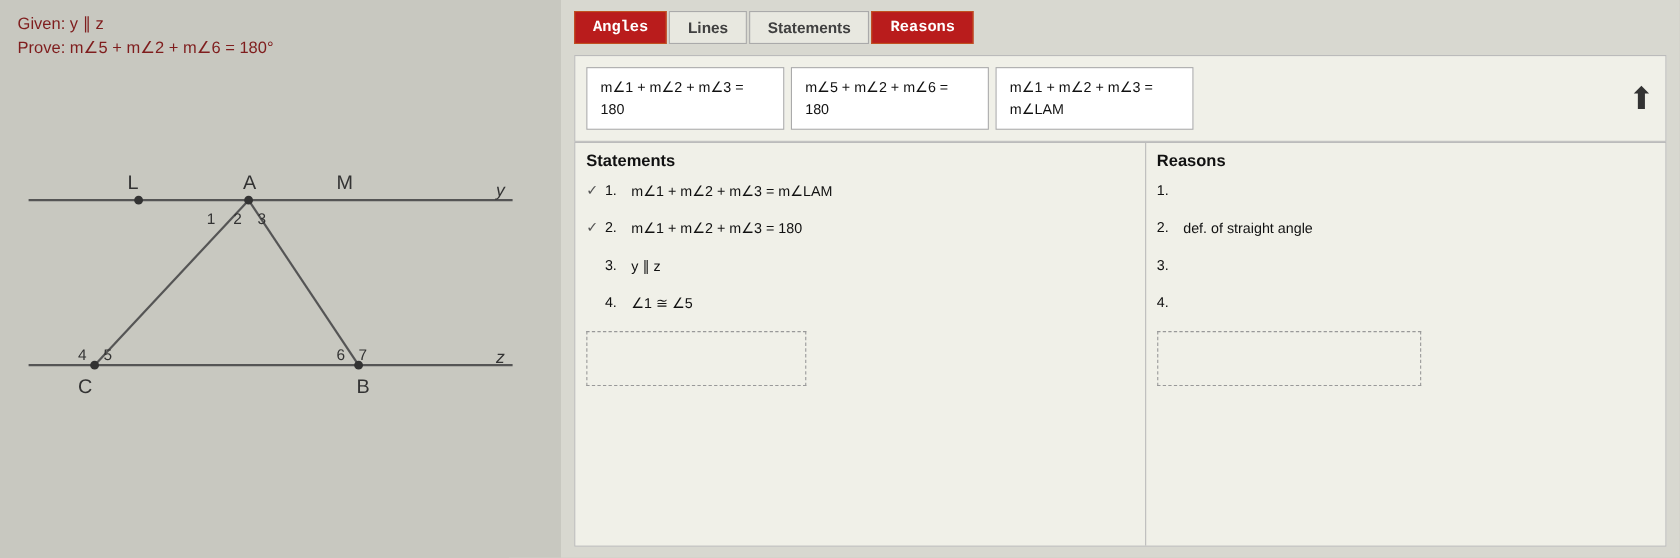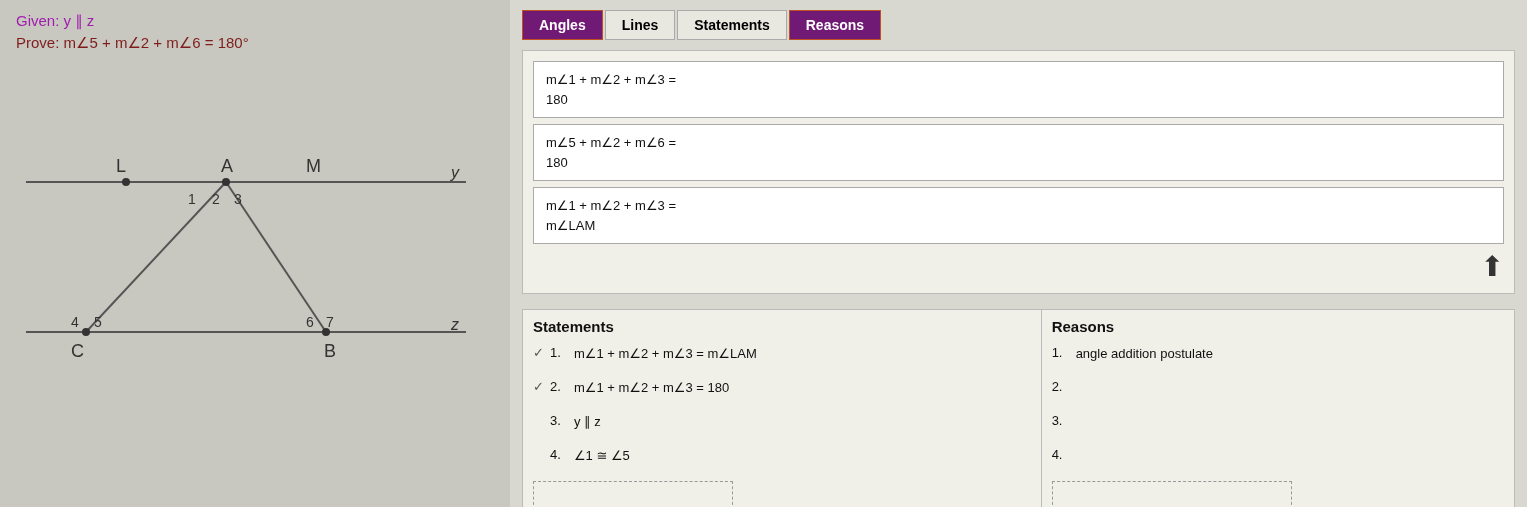--- a/index.html
+++ b/index.html
@@ -18,21 +18,21 @@
       width: 510px;
       min-width: 510px;
       background: #c8c8c0;
       padding: 12px 16px;
       position: relative;
     }
 
     .given-text {
       font-size: 15px;
       margin-bottom: 4px;
-      color: #a21caf;
+      color: #7f1d1d;
     }
 
     .prove-text {
       font-size: 15px;
       color: #7f1d1d;
       margin-bottom: 10px;
     }
 
     .geometry-diagram {
       position: relative;
@@ -63,38 +63,39 @@
       margin-bottom: 10px;
     }
 
     .tab {
       padding: 6px 16px;
       font-size: 14px;
       font-weight: bold;
       border: 1px solid #aaa;
       cursor: pointer;
       background: #e8e8e0;
-      color: #000000;
+      color: #404040;
     }
 
     .tab.active {
-      background: #701a75;
+      background: #b91c1c;
       color: #fff;
       border-color: #c05020;
+      font-family: Liberation Mono, monospace;
     }
 
     
     .option-cards {
       display: flex;
-      flex-direction: column;
+      flex-direction: row;
       gap: 6px;
       background: #f0f0e8;
       border: 1px solid #bbb;
       padding: 10px;
-      margin-bottom: 15px;
+      margin-bottom: 0;
     }
 
     .option-card {
       border: 1px solid #aaa;
       background: #fff;
       padding: 8px 12px;
       font-size: 13px;
       cursor: pointer;
       min-width: 180px;
       line-height: 1.5;
@@ -268,25 +269,25 @@
       </div>
 
       <div class="proof-empty"></div>
     </div>
 
     <div class="proof-reasons">
       <div class="proof-col-header">Reasons</div>
 
       <div class="proof-row">
         <span class="proof-num">1.</span>
-        <span class="proof-content">angle addition postulate</span>
       </div>
 
       <div class="proof-row">
         <span class="proof-num">2.</span>
+        <span class="proof-content">def. of straight angle</span>
       </div>
 
       <div class="proof-row">
         <span class="proof-num">3.</span>
       </div>
 
       <div class="proof-row">
         <span class="proof-num">4.</span>
       </div>
 

